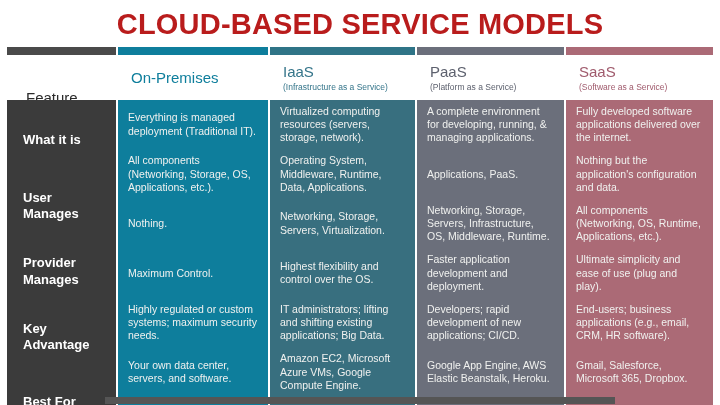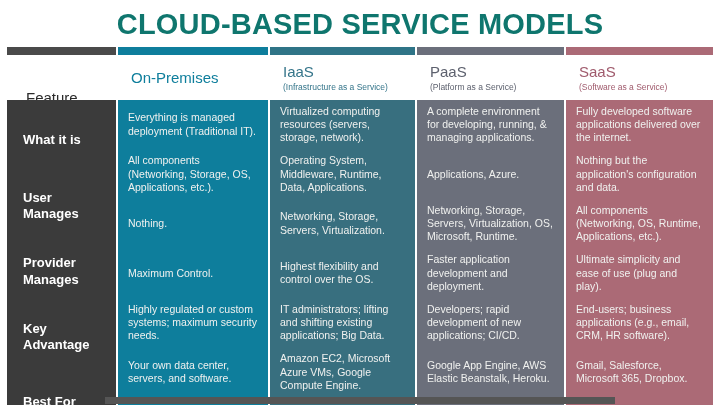--- a/index.html
+++ b/index.html
@@ -8,21 +8,21 @@
     background:#ffffff;
     font-family:"Liberation Sans", sans-serif;
     position:relative;
     overflow:hidden;
   }
   .title {
     text-align:center;
     padding-top:8px;
     font-size:29px;
     font-weight:bold;
-    color:#0f766e;
+    color:#b91c1c;
     letter-spacing:0.2px;
   }
   .table {
     position:absolute;
     left:7px; top:47px;
     width:706px;
   }
   .strip-row, .header-row, .body-row { display:flex; gap:2px; }
   .strip-row { height:8px; }
   .header-row { height:45px; background:#ffffff; }
@@ -138,22 +138,22 @@
       <div class="cell">Virtualized computing resources (servers, storage, network).</div>
       <div class="cell">Operating System, Middleware, Runtime, Data, Applications.</div>
       <div class="cell">Networking, Storage, Servers, Virtualization.</div>
       <div class="cell">Highest flexibility and control over the OS.</div>
       <div class="cell">IT administrators; lifting and shifting existing applications; Big Data.</div>
       <div class="cell">Amazon EC2, Microsoft Azure VMs, Google Compute Engine.</div>
     </div>
 
     <div class="c3 col col-paas">
       <div class="cell">A complete environment for developing, running, &amp; managing applications.</div>
-      <div class="cell">Applications, Azure.</div>
-      <div class="cell">Networking, Storage, Servers, Virtualization, OS, Microsoft, Runtime.</div>
+      <div class="cell">Applications, PaaS.</div>
+      <div class="cell">Networking, Storage, Servers, Infrastructure, OS, Middleware, Runtime.</div>
       <div class="cell">Faster application development and deployment.</div>
       <div class="cell">Developers; rapid development of new applications; CI/CD.</div>
       <div class="cell">Google App Engine, AWS Elastic Beanstalk, Heroku.</div>
     </div>
 
     <div class="c4 col col-saas">
       <div class="cell">Fully developed software applications delivered over the internet.</div>
       <div class="cell">Nothing but the application's configuration and data.</div>
       <div class="cell">All components (Networking, OS, Runtime, Applications, etc.).</div>
       <div class="cell">Ultimate simplicity and ease of use (plug and play).</div>

